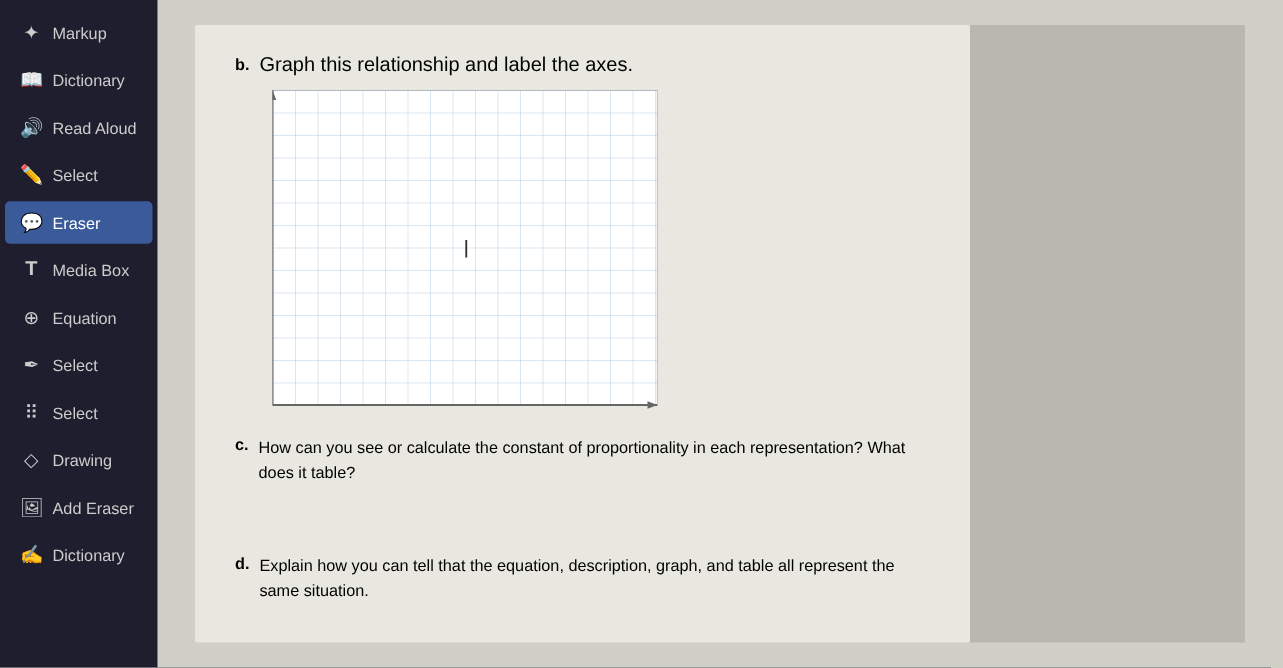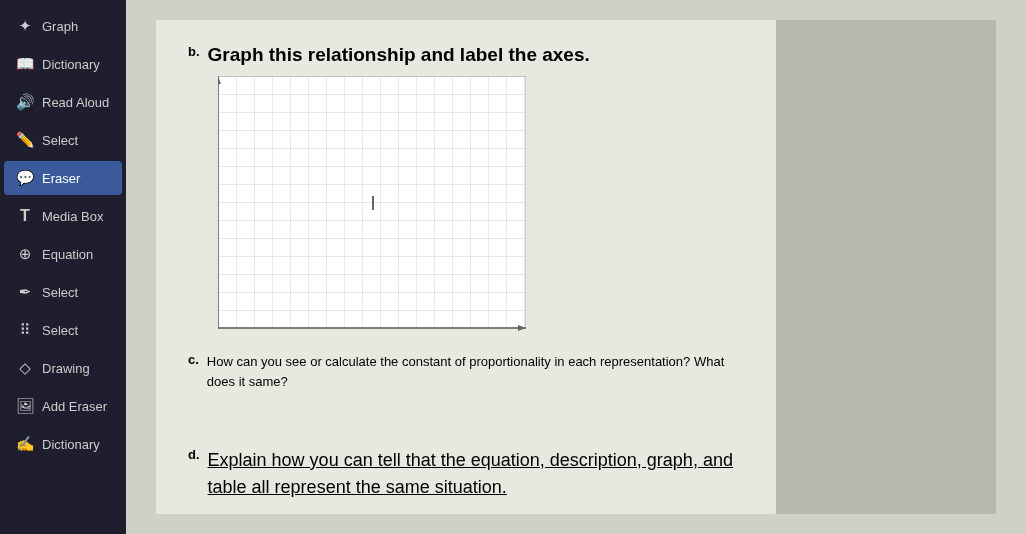--- a/index.html
+++ b/index.html
@@ -77,21 +77,21 @@
       0%, 100% { opacity: 1; }
       50% { opacity: 0; }
     }
   </style>
 </head>
 <body>
 
 <nav class="sidebar">
   <div class="sidebar-item">
     <span class="icon">✦</span>
-    <span>Graph</span>
+    <span>Markup</span>
   </div>
   <div class="sidebar-item">
     <span class="icon">📖</span>
     <span>Dictionary</span>
   </div>
   <div class="sidebar-item">
     <span class="icon">🔊</span>
     <span>Read Aloud</span>
   </div>
   <div class="sidebar-item">
@@ -132,21 +132,21 @@
   </div>
 </nav>
 
 <div class="main-content">
   <div class="content-area">
 
     <div style="display:flex; gap:10px; align-items:flex-start;">
       <div style="display:flex; flex-direction:column; align-items:flex-start; flex:1;">
         <div style="display:flex; gap:8px; align-items:flex-start;">
           <span style="font-size:13px; font-weight:bold;">b.</span>
-          <span style="font-size:19px; font-weight:bold;">Graph this relationship and label the axes.</span>
+          <span style="font-size:16px; font-weight:normal;">Graph this relationship and label the axes.</span>
         </div>
 
         <div style="margin-top:10px; margin-left:30px;">
           <svg width="308" height="256" style="display:block;">
 
             <defs>
               <pattern id="smallGrid" width="18" height="18" patternUnits="userSpaceOnUse">
                 <path d="M 18 0 L 0 0 0 18" fill="none" stroke="#8ab0d0" stroke-width="0.5"></path>
               </pattern>
               <pattern id="grid" width="18" height="18" patternUnits="userSpaceOnUse">
@@ -165,24 +165,24 @@
             <polygon points="308,252 300,249 300,255" fill="#666"></polygon>
 
             <line x1="155" y1="120" x2="155" y2="134" stroke="#333" stroke-width="1.5"></line>
           </svg>
         </div>
       </div>
     </div>
 
     <div style="display:flex; gap:8px; margin-top:4px;">
       <span style="font-size:13px; font-weight:bold; white-space:nowrap;">c.</span>
-      <span style="font-size:13px; line-height:1.5;">How can you see or calculate the constant of proportionality in each representation? What does it same?</span>
+      <span style="font-size:13px; line-height:1.5;">How can you see or calculate the constant of proportionality in each representation? What does it table?</span>
     </div>
 
     <div style="display:flex; gap:8px; margin-top:40px;">
       <span style="font-size:13px; font-weight:bold; white-space:nowrap;">d.</span>
-      <span style="font-size:18px; line-height:1.5;text-decoration:underline;">Explain how you can tell that the equation, description, graph, and table all represent the same situation.</span>
+      <span style="font-size:13px; line-height:1.5;">Explain how you can tell that the equation, description, graph, and table all represent the same situation.</span>
     </div>
 
   </div>
 
   <div class="right-panel"></div>
 </div>
 
 </body></html>

